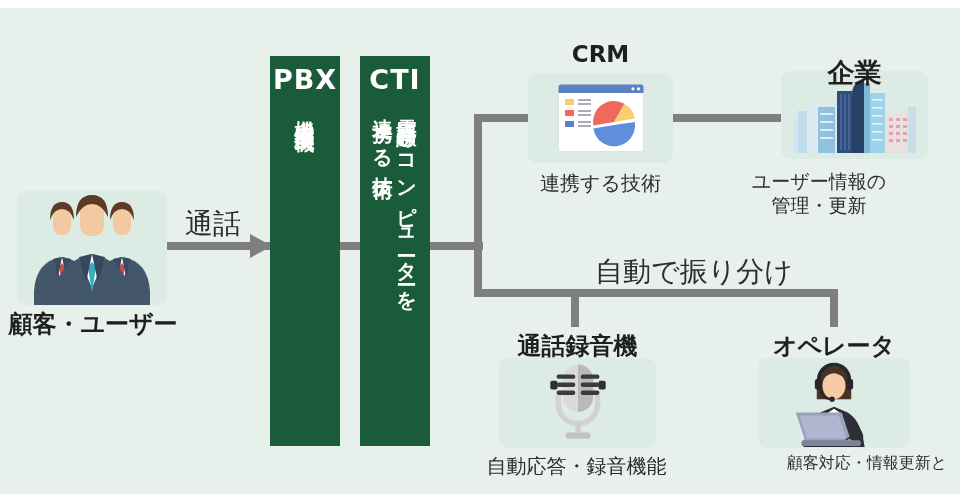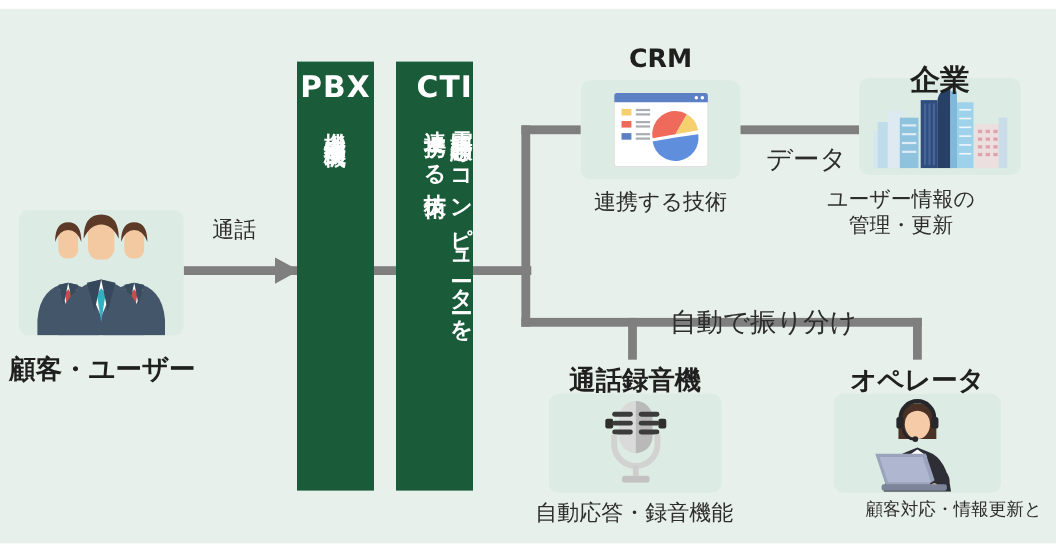--- a/index.html
+++ b/index.html
@@ -22,47 +22,47 @@
   .junction-vertical{left:474px;top:114px;width:8px;height:183px;}
   .crm-stub{left:474px;top:114px;width:54px;height:8px;}
   .crm-enterprise-line{left:673px;top:114px;width:108px;height:8px;}
   .bottom-horizontal{left:474px;top:289px;width:364px;height:8px;}
   .drop-recorder{left:571px;top:289px;width:8px;height:38px;}
   .drop-operator{left:830px;top:289px;width:8px;height:38px;}
 
   
   .bar{position:absolute;top:56px;width:70px;height:390px;background:var(--bar-green);z-index:2;
     display:flex;flex-direction:column;align-items:center;color:var(--bar-text);}
-  .bar-pbx{left:270px;} .bar-cti{left:360px;align-items:flex-end;}
+  .bar-pbx{left:270px;} .bar-cti{left:360px;}
   .bar-title{font-weight:bold;font-size:27px;margin-top:8px;letter-spacing:1px;}
   .v-text{writing-mode:vertical-rl;text-orientation:mixed;font-size:20px;font-weight:600;
     letter-spacing:3px;line-height:1;}
   .pbx-desc{margin-top:10px;}
   .cti-desc{display:flex;flex-direction:row-reverse;gap:4px;margin-top:8px;justify-content:center;}
 
   
   .card{position:absolute;background:var(--card-bg);border-radius:9px;z-index:2;overflow:hidden;
     display:flex;align-items:center;justify-content:center;}
   .customer-card{left:17px;top:191px;width:150px;height:114px;}
   .crm-card{left:528px;top:73px;width:145px;height:90px;}
   .enterprise-card{left:781px;top:71px;width:147px;height:88px;}
   .recorder-card{left:499px;top:358px;width:157px;height:90px;}
   .operator-card{left:758px;top:358px;width:152px;height:90px;}
 
   
   .txt{position:absolute;color:var(--body-text);z-index:3;text-align:center;}
   .heading{font-weight:bold;color:var(--heading-text);}
-  .customer-label{left:0px;top:320px;width:186px;font-size:24px;}
-  .call-label{left:178px;top:195px;width:70px;font-size:20px;}
+  .customer-label{left:0px;top:308px;width:186px;font-size:24px;}
+  .call-label{left:178px;top:205px;width:70px;font-size:28px;}
   .crm-title{left:528px;top:41px;width:145px;font-size:23px;}
   .crm-caption{left:508px;top:170px;width:185px;font-size:20px;}
   .data-share-label{left:688px;top:131px;width:90px;font-size:24px;line-height:1.2;}
   .enterprise-title{left:781px;top:55px;width:147px;font-size:27px;}
   .enterprise-caption{left:734px;top:170px;width:170px;font-size:19px;line-height:1.25;}
-  .auto-route-label{left:594px;top:253px;width:200px;font-size:24px;margin-top:24px;}
+  .auto-route-label{left:594px;top:253px;width:200px;font-size:28px;}
   .recorder-title{left:498px;top:330px;width:159px;font-size:24px;font-family:Liberation Serif, serif;}
   .recorder-caption{left:478px;top:453px;width:197px;font-size:20px;}
   .operator-title{left:758px;top:330px;width:152px;font-size:24px;}
   .operator-caption{left:732px;top:453px;width:204px;font-size:16px;line-height:1.2;margin-left:33px;}
 
   .icon-box{display:block;}
 </style>
 </head>
 <body>
 
@@ -133,21 +133,20 @@
       <rect x="20" y="37" width="13" height="2" fill="#a8adb3"></rect>
       <rect x="20" y="41" width="13" height="2" fill="#a8adb3"></rect>
       <path d="M56,41 L35.3,44.6 A21,21 0 0 0 76.8,38.1 Z" fill="#5f8fdc"></path>
       <path d="M56,38 L66.5,19.8 A21,21 0 0 0 35.3,41.6 Z" fill="#ef6a5a"></path>
       <path d="M56,38 L76.7,34.4 A21,21 0 0 0 66.5,19.8 Z" fill="#f6cf6f"></path>
     </svg>
   </div>
   <div class="txt crm-caption">連携する技術</div>
 
   <div class="txt data-share-label">
-    <div>データ</div>
   </div>
 
   <div class="txt heading enterprise-title">企業</div>
   <div class="card enterprise-card">
     <svg class="icon-box" width="122" height="76" viewBox="0 0 122 76">
       <rect x="0" y="42" width="7" height="34" fill="#d4e6ef"></rect>
       <rect x="4" y="34" width="15" height="42" fill="#bfdcea"></rect>
       <rect x="13" y="24" width="13" height="52" fill="#ddeaf2"></rect>
       <rect x="24" y="30" width="17" height="46" fill="#8fc3dd"></rect>
       <rect x="26" y="36" width="13" height="2" fill="#ffffff" opacity="0.7"></rect>

